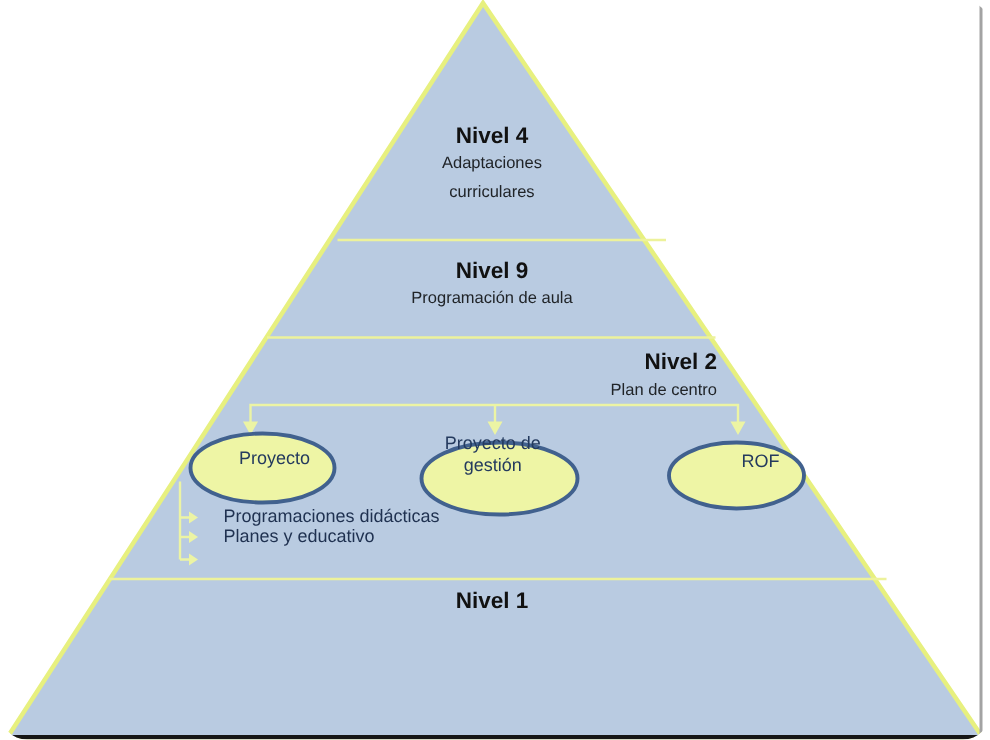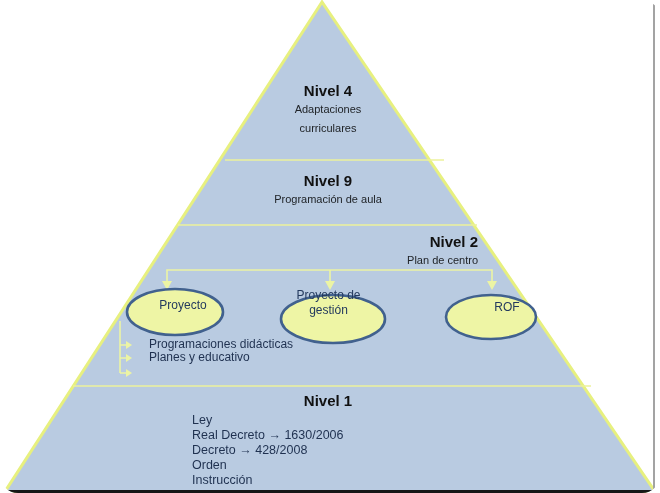--- a/index.html
+++ b/index.html
@@ -93,23 +93,16 @@
   <div class="etxt e3">
     <div>ROF</div>
   </div>
 
   <div class="bullet b1">Programaciones didácticas</div>
   <div class="bullet b2">Planes y educativo</div>
 
   <div class="txt n1head">
     <div class="heading">Nivel 1</div>
   </div>
-  <div class="n1list">
-    <div>Ley</div>
-    <div>Real Decreto → 1630/2006</div>
-    <div>Decreto → 428/2008</div>
-    <div>Orden</div>
-    <div>Instrucción</div>
-  </div>
 
   <div class="frame-right"></div>
   <div class="frame-bottom"></div>
 </div>
 
 </body></html>

